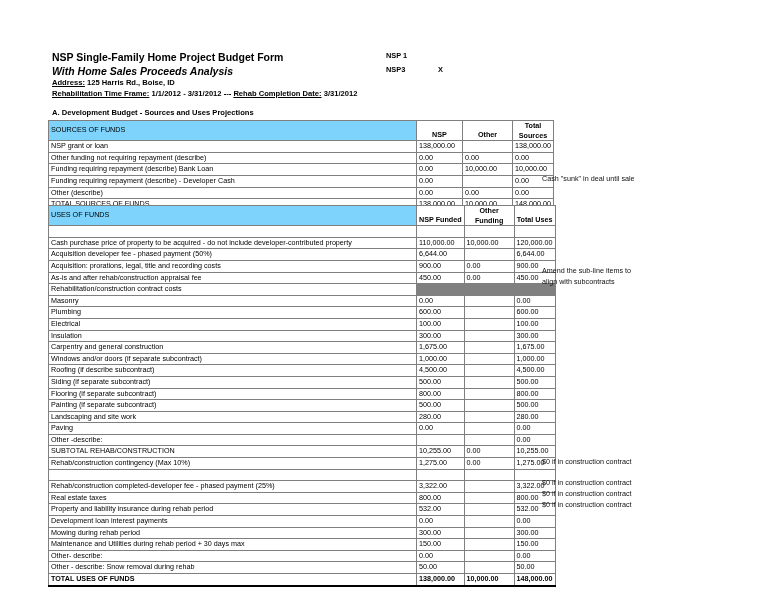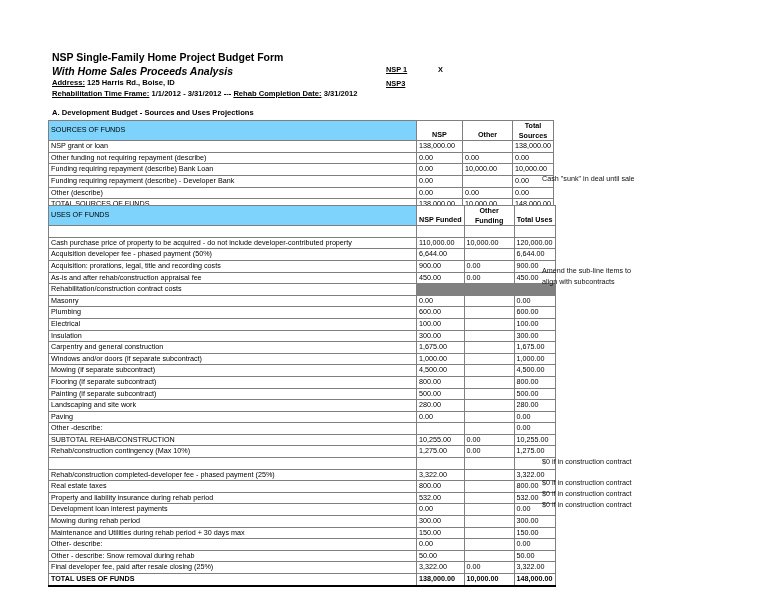--- a/index.html
+++ b/index.html
@@ -16,21 +16,21 @@
   .hdr{position:absolute;left:52px;top:50px;width:700px;}
   .t1{font-size:10.5px;font-weight:bold;line-height:14px;letter-spacing:0px;}
   .t2{font-size:10.5px;font-weight:bold;line-height:14px;font-style:italic;}
   .metaline{font-size:7.6px;line-height:10.5px;font-weight:bold;white-space:nowrap;}
   .u{text-decoration:underline;}
   .secA{font-size:7.6px;font-weight:bold;line-height:12px;margin-top:8px;}
 
   
   .rhdr{position:absolute;left:386px;top:51px;width:330px;}
   .rrow{height:14px;font-size:7.4px;font-weight:bold;position:relative;}
-  .rrow .lbl{position:absolute;left:0;top:14px;text-decoration:underline;}
+  .rrow .lbl{position:absolute;left:0;top:0;}
   .rrow .lbl.ind{left:16px;}
   .rrow .val{position:absolute;left:52px;top:0;}
   .rrow .note{position:absolute;left:120px;top:0;font-weight:normal;color:#555;}
 
   
   table.grid{border-collapse:collapse;table-layout:fixed;font-size:7.2px;}
   table.grid td{
     border:0.7px solid #7f7f7f;
     padding:0 2px;
     height:10.6px;
@@ -127,21 +127,21 @@
           <td>0.00</td>
           <td>0.00</td>
         </tr>
         <tr>
           <td>Funding requiring repayment (describe) Bank Loan</td>
           <td>0.00</td>
           <td>10,000.00</td>
           <td>10,000.00</td>
         </tr>
         <tr>
-          <td>Funding requiring repayment (describe) - Developer Bank</td>
+          <td>Funding requiring repayment (describe) - Developer Cash</td>
           <td>0.00</td>
           <td></td>
           <td>0.00</td>
         </tr>
         <tr>
           <td>Other (describe)</td>
           <td>0.00</td>
           <td>0.00</td>
           <td>0.00</td>
         </tr>
@@ -239,24 +239,30 @@
           <td></td>
           <td>1,675.00</td>
         </tr>
         <tr>
           <td class="ind1">Windows and/or doors (if separate subcontract)</td>
           <td>1,000.00</td>
           <td></td>
           <td>1,000.00</td>
         </tr>
         <tr>
-          <td class="ind1">Mowing (if separate subcontract)</td>
+          <td class="ind1">Roofing (if describe subcontract)</td>
           <td>4,500.00</td>
           <td></td>
           <td>4,500.00</td>
+        </tr>
+        <tr>
+          <td class="ind1">Siding  (if separate subcontract)</td>
+          <td>500.00</td>
+          <td></td>
+          <td>500.00</td>
         </tr>
         <tr>
           <td class="ind1">Flooring (if separate subcontract)</td>
           <td>800.00</td>
           <td></td>
           <td>800.00</td>
         </tr>
         <tr>
           <td class="ind1">Painting (if separate subcontract)</td>
           <td>500.00</td>
@@ -339,26 +345,20 @@
           <td>Other- describe:</td>
           <td>0.00</td>
           <td></td>
           <td>0.00</td>
         </tr>
         <tr>
           <td>Other - describe: Snow removal during rehab</td>
           <td>50.00</td>
           <td></td>
           <td>50.00</td>
-        </tr>
-        <tr>
-          <td>Final developer fee, paid after resale closing (25%)</td>
-          <td>3,322.00</td>
-          <td>0.00</td>
-          <td>3,322.00</td>
         </tr>
         <tr class="totalrow">
           <td class="ind2">TOTAL USES OF FUNDS</td>
           <td>138,000.00</td>
           <td>10,000.00</td>
           <td>148,000.00</td>
         </tr>
       </tbody>
   </table>
 

